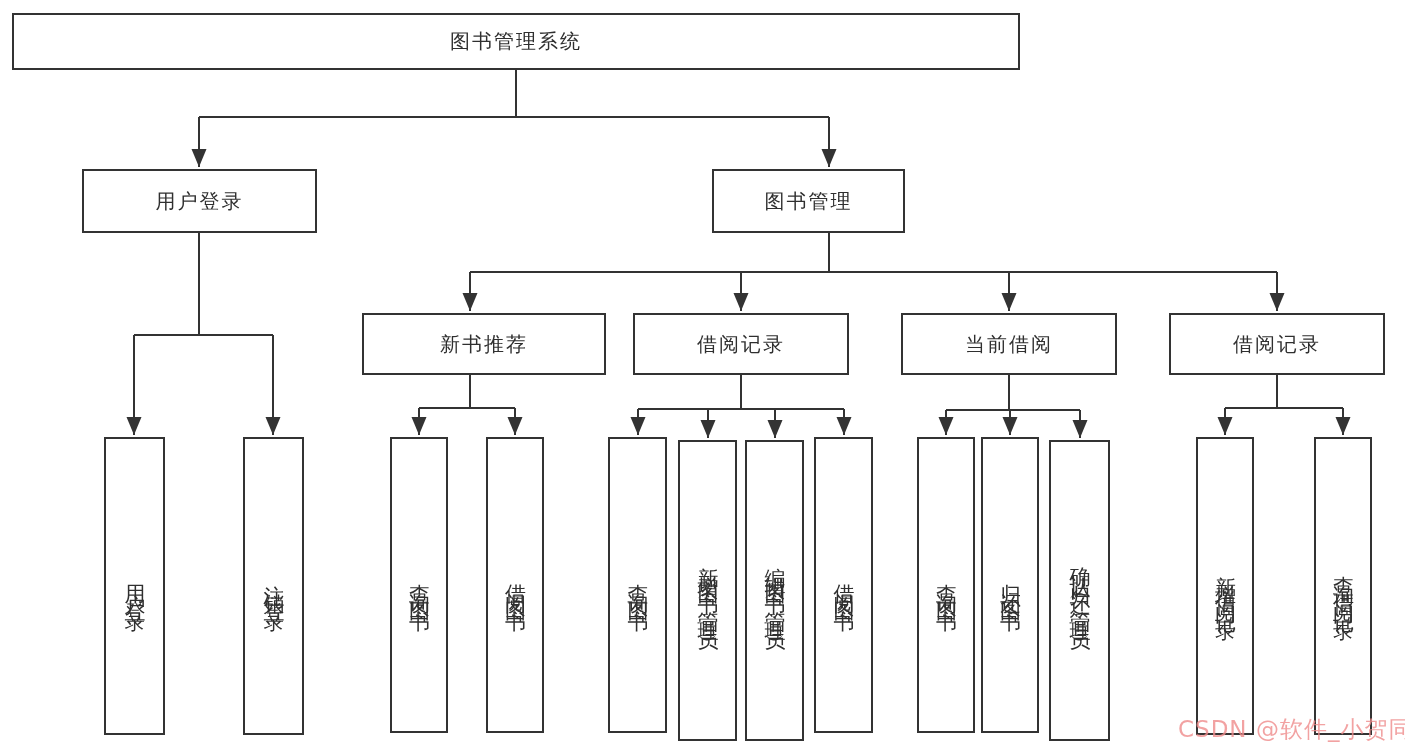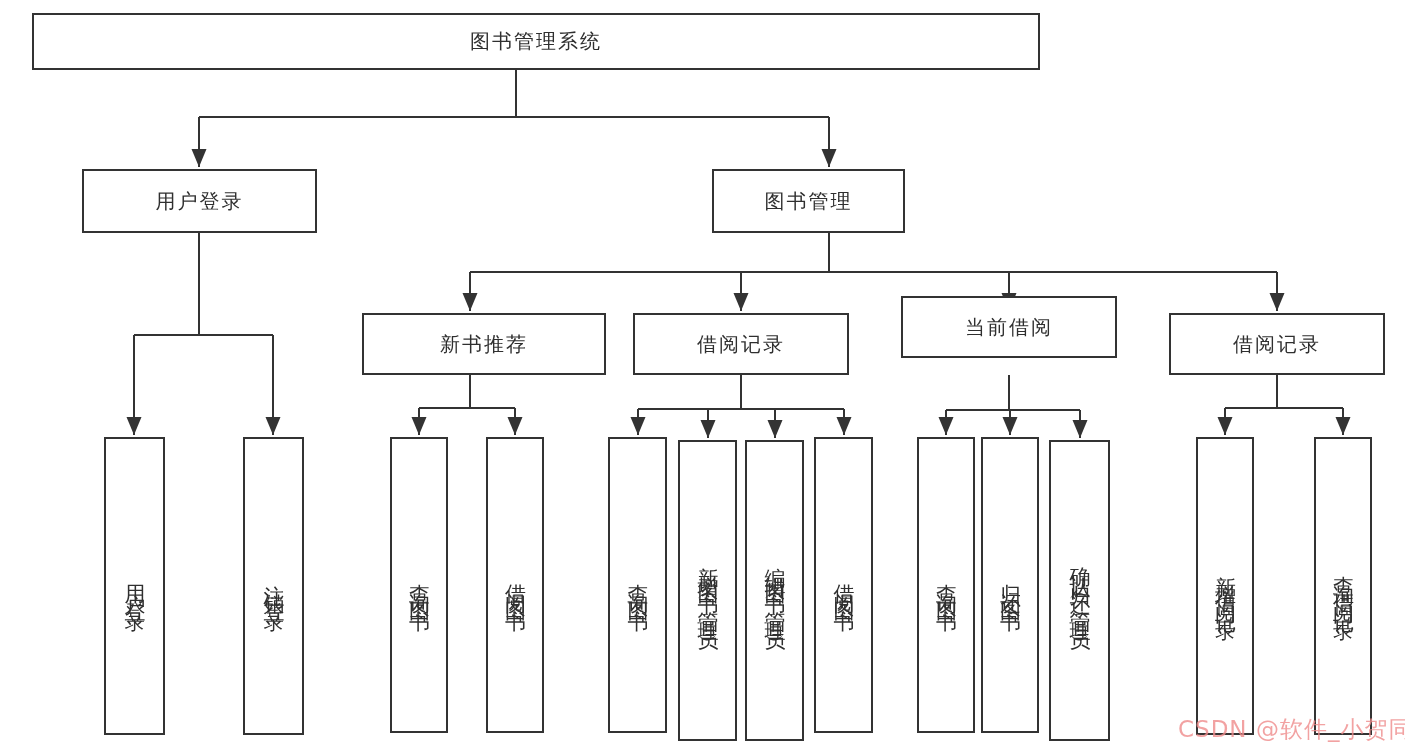--- a/index.html
+++ b/index.html
@@ -95,28 +95,28 @@
 
       <line x1="946" y1="410" x2="946" y2="435" marker-end="url(#arw)"></line>
       <line x1="1010" y1="410" x2="1010" y2="435" marker-end="url(#arw)"></line>
       <line x1="1080" y1="410" x2="1080" y2="438" marker-end="url(#arw)"></line>
 
       <line x1="1225" y1="408" x2="1225" y2="435" marker-end="url(#arw)"></line>
       <line x1="1343" y1="408" x2="1343" y2="435" marker-end="url(#arw)"></line>
     </g>
   </svg>
 
-  <div class="hnode" style="left:12px;top:13px;width:1008px;height:57px;margin-left:20px;">图书管理系统</div>
+  <div class="hnode" style="left:12px;top:13px;width:1008px;height:57px;">图书管理系统</div>
 
   <div class="hnode" style="left:82px;top:169px;width:235px;height:64px;">用户登录</div>
   <div class="hnode" style="left:712px;top:169px;width:193px;height:64px;">图书管理</div>
 
   <div class="hnode" style="left:362px;top:313px;width:244px;height:62px;">新书推荐</div>
   <div class="hnode" style="left:633px;top:313px;width:216px;height:62px;">借阅记录</div>
-  <div class="hnode" style="left:901px;top:296px;width:216px;height:62px;">当前借阅</div>
+  <div class="hnode" style="left:901px;top:313px;width:216px;height:62px;">当前借阅</div>
   <div class="hnode" style="left:1169px;top:313px;width:216px;height:62px;">借阅记录</div>
 
   <div class="vnode" style="left:104px;top:437px;width:61px;height:298px;">用户登录</div>
   <div class="vnode" style="left:243px;top:437px;width:61px;height:298px;">注销登录</div>
 
   <div class="vnode" style="left:390px;top:437px;width:58px;height:296px;">查询图书</div>
   <div class="vnode" style="left:486px;top:437px;width:58px;height:296px;">借阅图书</div>
 
   <div class="vnode" style="left:608px;top:437px;width:59px;height:296px;">查询图书</div>
   <div class="vnode" style="left:678px;top:440px;width:59px;height:301px;">新增图书（管理员）</div>

